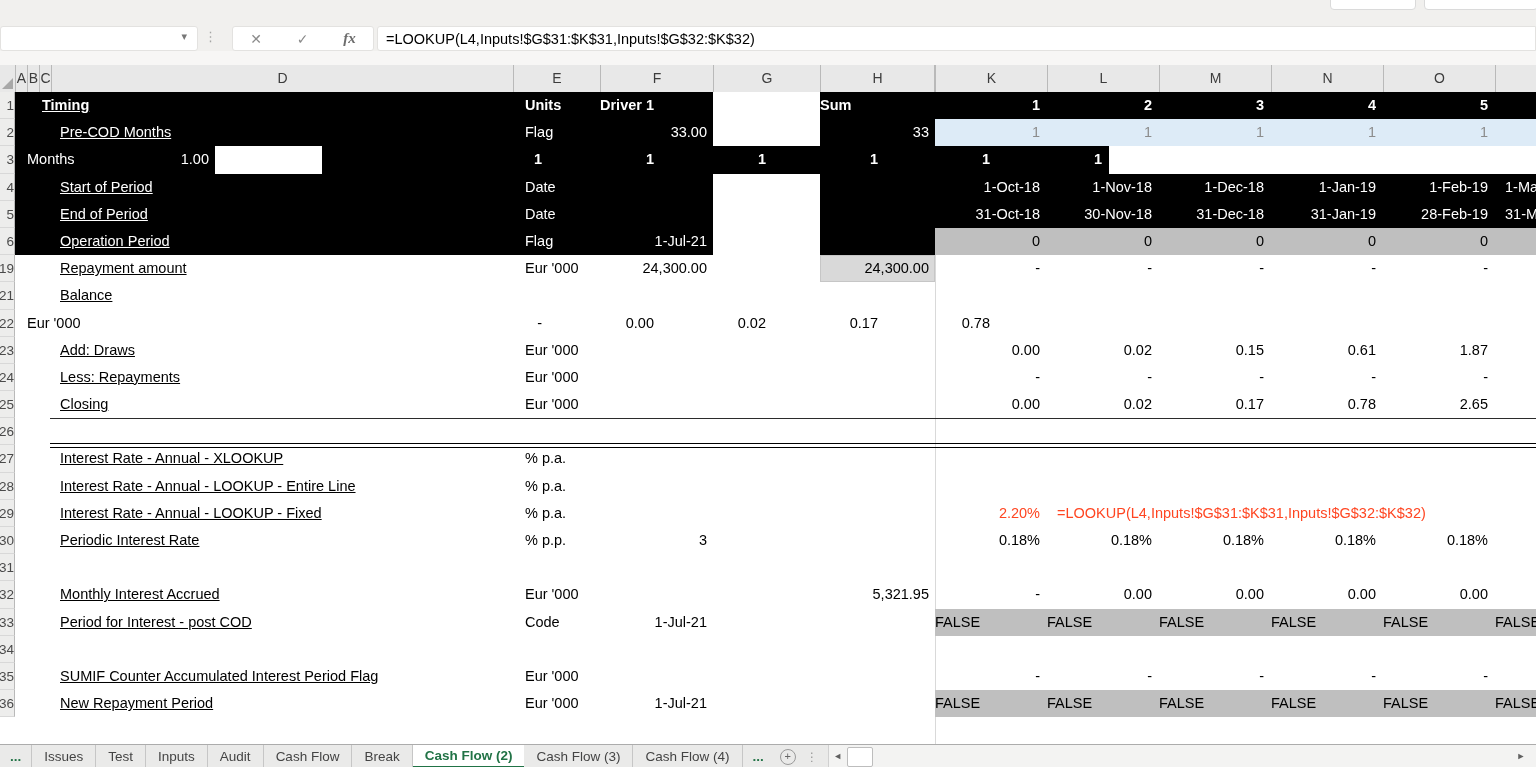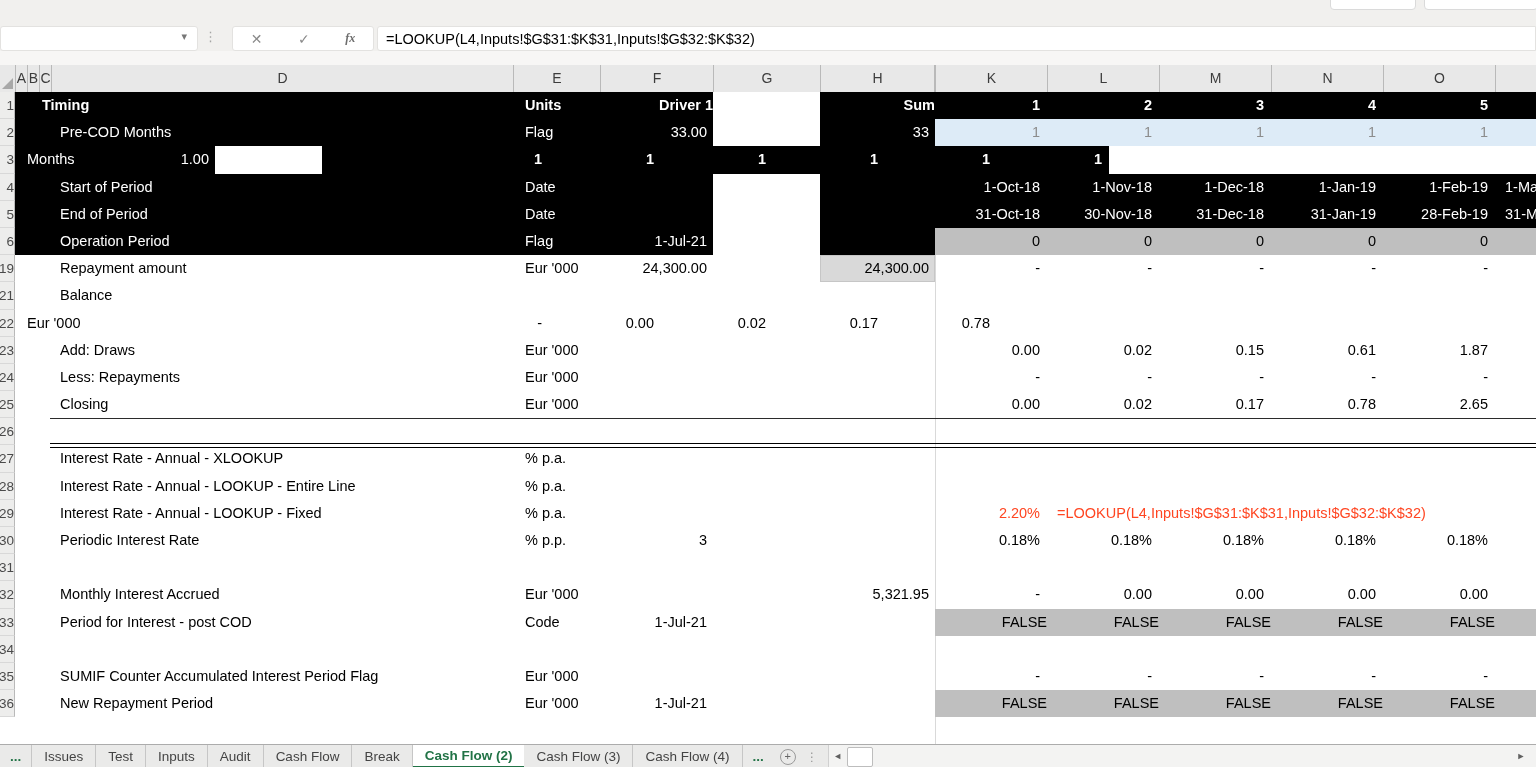--- a/index.html
+++ b/index.html
@@ -7,43 +7,43 @@
        font-family:"Liberation Sans",sans-serif;-webkit-font-smoothing:antialiased;}
   
   .top-strip{position:absolute;left:0;top:0;width:1536px;height:25px;background:#F1F0EE;}
   .rib-frag{position:absolute;top:-6px;height:14px;background:#fff;border:1px solid #DADADA;border-radius:4px;}
   .fbar{position:absolute;left:0;top:25px;width:1536px;height:26px;background:#F1F0EE;}
   .namebox{position:absolute;left:0;top:1px;width:196px;height:23px;background:#fff;border:1px solid #E3E2E0;border-radius:3px;}
   .nb-caret{position:absolute;right:10px;top:3px;font-size:11px;color:#777;}
   .fdots{position:absolute;left:204px;top:4px;color:#A5A5A5;font-size:13px;letter-spacing:0;}
   .fbtns{position:absolute;left:232px;top:1px;width:140px;height:23px;background:#fff;border:1px solid #E3E2E0;border-radius:3px;
          display:flex;align-items:center;justify-content:space-around;color:#8A8A8A;font-size:14px;}
-  .fx{font-family:"Liberation Serif",serif;font-style:italic;font-weight:bold;color:#6d6d6d;font-size:12px;}
+  .fx{font-family:"Liberation Serif",serif;font-style:italic;font-weight:bold;color:#6d6d6d;font-size:15px;}
   .finput{position:absolute;left:377px;top:1px;right:0;height:23px;background:#fff;border:1px solid #E3E2E0;border-radius:3px 0 0 3px;
           display:flex;align-items:center;}
   .ftext{padding-left:8px;font-size:14.5px;color:#000;white-space:nowrap;}
   .gapstrip{position:absolute;left:0;top:51px;width:1536px;height:14px;background:#F7F6F5;border-bottom:1px solid #E8E8E8;}
   
   .colhdr{position:absolute;left:0;top:65px;width:1536px;height:27px;background:#E8E8E8;display:flex;overflow:hidden;}
   .selall{width:15px;height:27px;position:relative;border-right:1px solid #B9B9B9;flex:none;}
   .selall i{position:absolute;right:2px;bottom:3px;width:0;height:0;border-bottom:11px solid #A8A8A8;border-left:11px solid transparent;}
   .chc{flex:none;text-align:center;line-height:27px;font-size:14px;color:#3C3C3C;border-right:1px solid #B9B9B9;box-sizing:border-box;}
   .chc.hk{border-right-width:2px;}
   
   .grid{position:absolute;left:0;top:92px;width:1536px;height:653px;overflow:hidden;background:#fff;}
   .row{display:flex;height:27.2px;line-height:27.2px;font-size:14.5px;color:#000;position:relative;}
   .c{flex:none;white-space:nowrap;overflow:hidden;box-sizing:border-box;}
   .rn{width:15px;background:#EDEDEC;border-bottom:1px solid #D8D8D8;border-right:1px solid #B9B9B9;
       font-size:13.5px;color:#4a4a4a;direction:rtl;padding-left:2px;overflow:hidden;white-space:nowrap;}
-  .lbl{width:498px;padding-left:45px;}
+  .lbl{width:498px;padding-left:45px;text-decoration:underline;}
   .lbl.sm{padding-left:27px;}
   .ce{width:87px;padding-left:12px;}
   .cf{width:113px;} .cg{width:107px;margin-top:38px;} .ch{width:115px;} .cd{width:112px;}
   .right{text-align:right;padding-right:6px;}
-  .center{text-align:right;}
+  .center{text-align:left;}
   .cd.right{padding-right:7px;}
   .dash{padding-right:32px;}
   .pleft{text-align:left;padding-left:10px;padding-right:0;}
   .black{background:#000;color:#fff;}
   .blue{background:#DDEBF7;color:#8C8C8C;}
   .grayband{background:#BFBFBF;color:#000;}
   .bold{font-weight:bold;}
   .hgray{background:#D9D9D9;box-shadow:inset 0 0 0 1px #C6C6C6;}
   .redv{color:#FF4521;padding-left:35px;}
   .red-note{position:absolute;left:1057px;top:0;height:27.2px;line-height:27.2px;color:#FF4521;font-size:14.5px;white-space:nowrap;}

